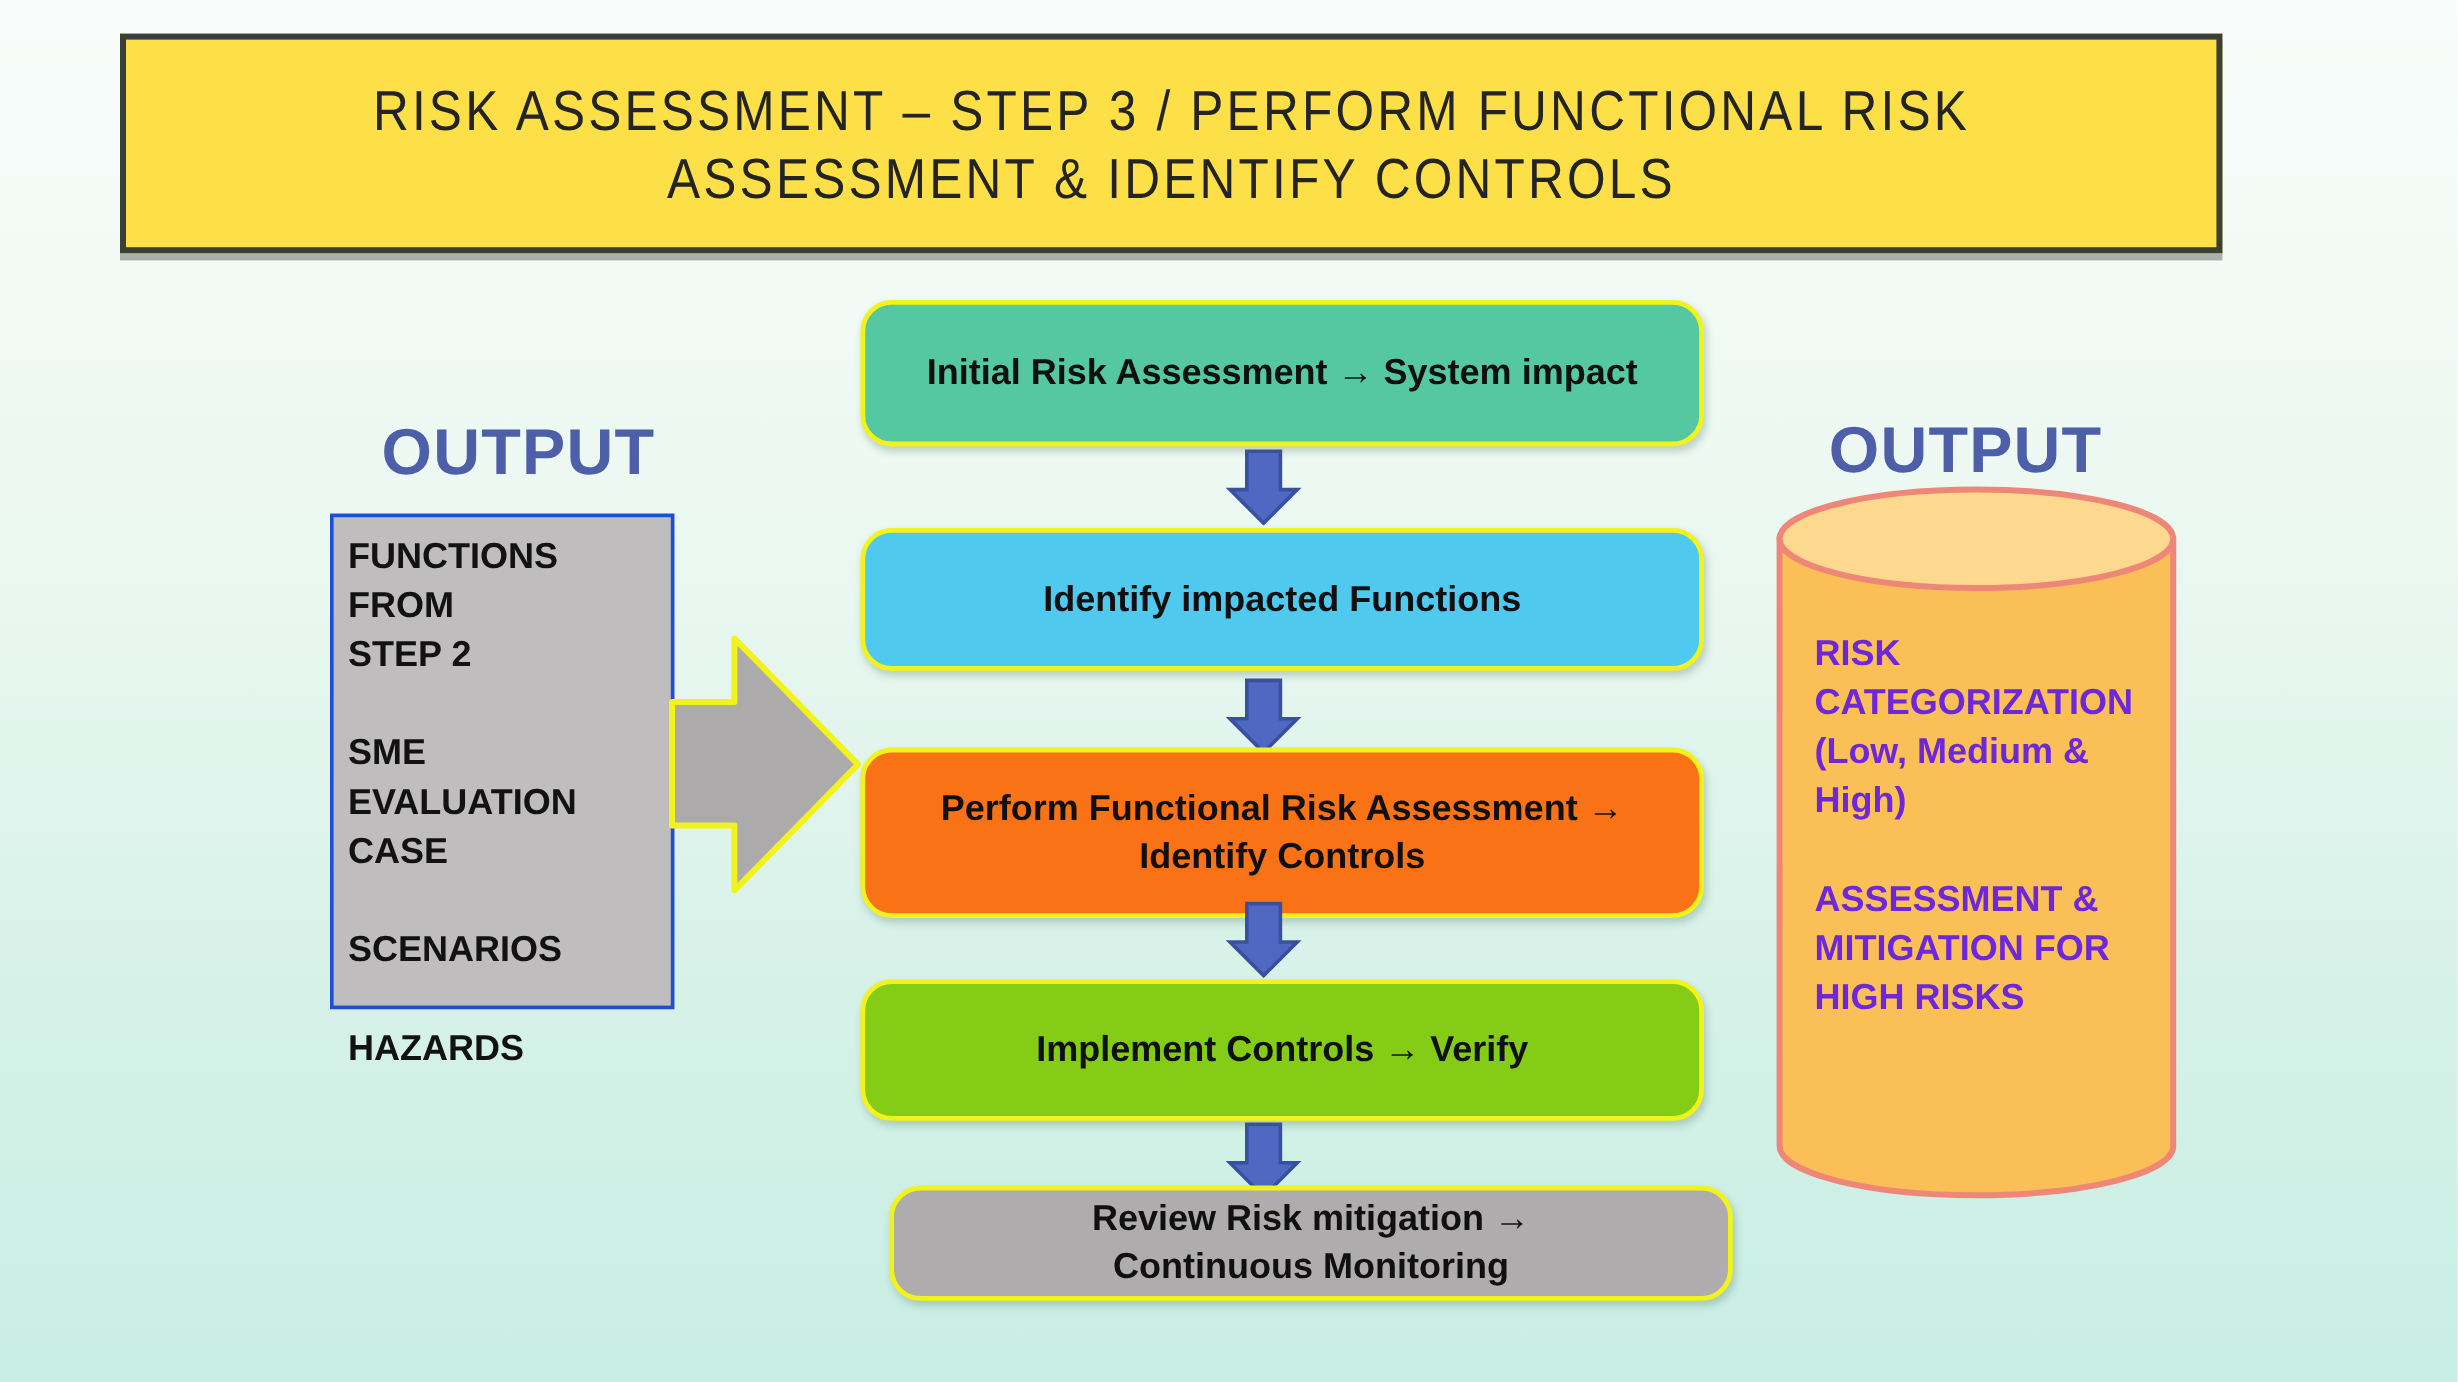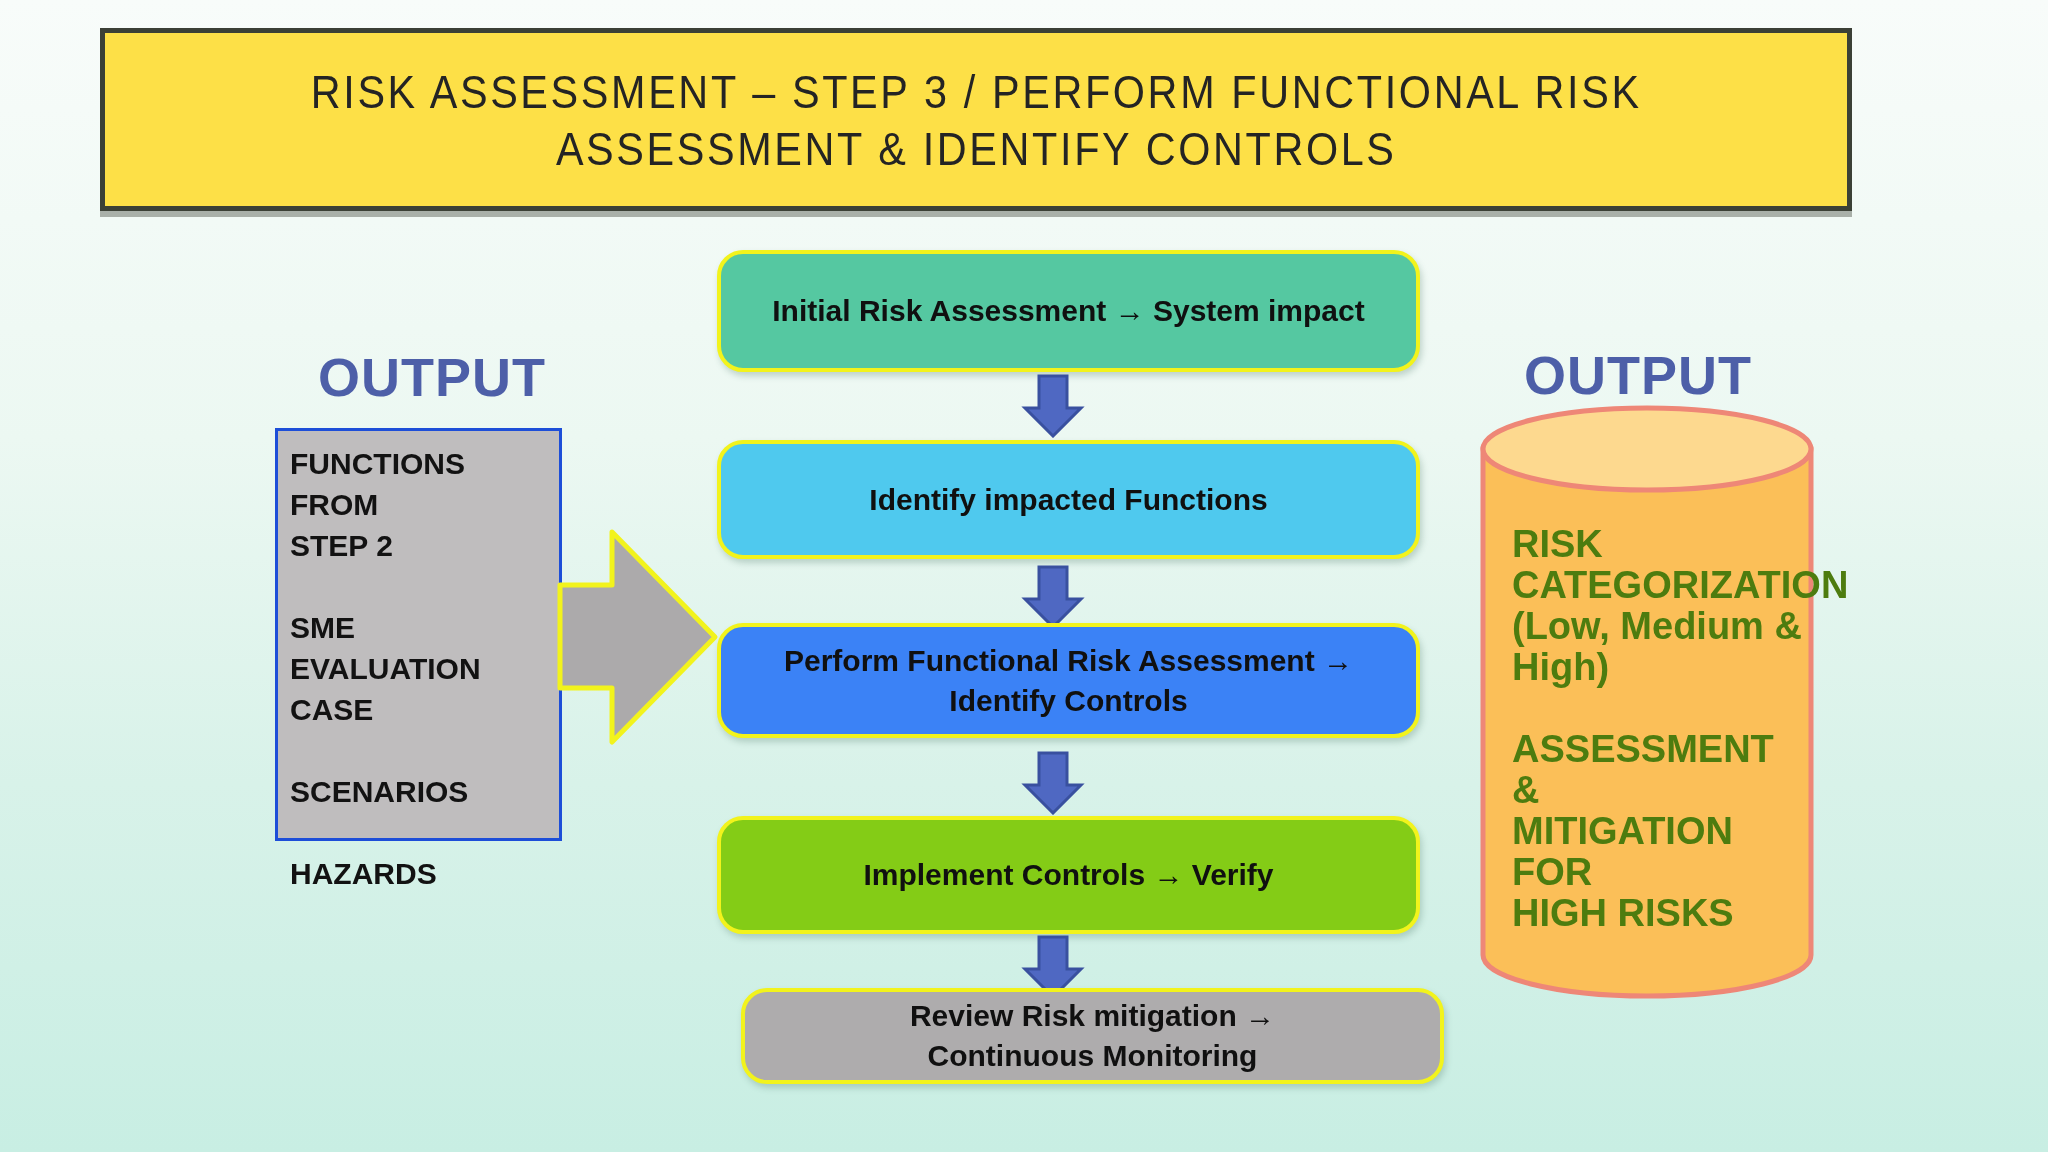--- a/index.html
+++ b/index.html
@@ -46,38 +46,38 @@
     border:4px solid #f2f31c; border-radius:26px;
     display:flex; align-items:center; justify-content:center; text-align:center;
     box-shadow:2px 4px 6px rgba(90,130,115,0.32);
   }
   .step-text {
     font-size:30px; font-weight:700; color:#101010;
     white-space:pre-line; line-height:40px;
   }
   #step-1 { top:250px; height:122px; background:#55c8a1; }
   #step-2 { top:440px; height:119px; background:#4fc9ee; }
-  #step-3 { top:623px; height:115px; background:#3b82f6; }
+  #step-3 { top:623px; height:142px; background:#f97316; }
   #step-4 { top:816px; height:118px; background:#84cc16; }
   #step-5 { top:988px; height:96px; background:#aeacad;margin-left:24px; }
 
   
   .down-arrow { position:absolute; left:1018px; width:70px; height:64px; }
   #down-arrow-1 { top:374px; }
   #down-arrow-2 { top:565px; }
   #down-arrow-3 { top:751px; }
   #down-arrow-4 { top:935px; }
 
   .block-arrow-svg { position:absolute; left:552px; top:524px; width:170px; height:222px; }
 
   
   .cylinder-svg { position:absolute; left:1478px; top:403px; width:340px; height:600px; }
   .cylinder-text {
     position:absolute; left:1512px; top:524px; width:292px;
-    font-size:38px; font-weight:700; color:#4d7c0f;
+    font-size:30px; font-weight:700; color:#6d28d9;
     white-space:pre-line; line-height:41px;
   }
 </style>
 </head>
 <body>
 
 <div class="title-box">
   <div class="title-text">RISK ASSESSMENT – STEP 3 / PERFORM FUNCTIONAL RISK
 ASSESSMENT &amp; IDENTIFY CONTROLS</div>
 </div>

